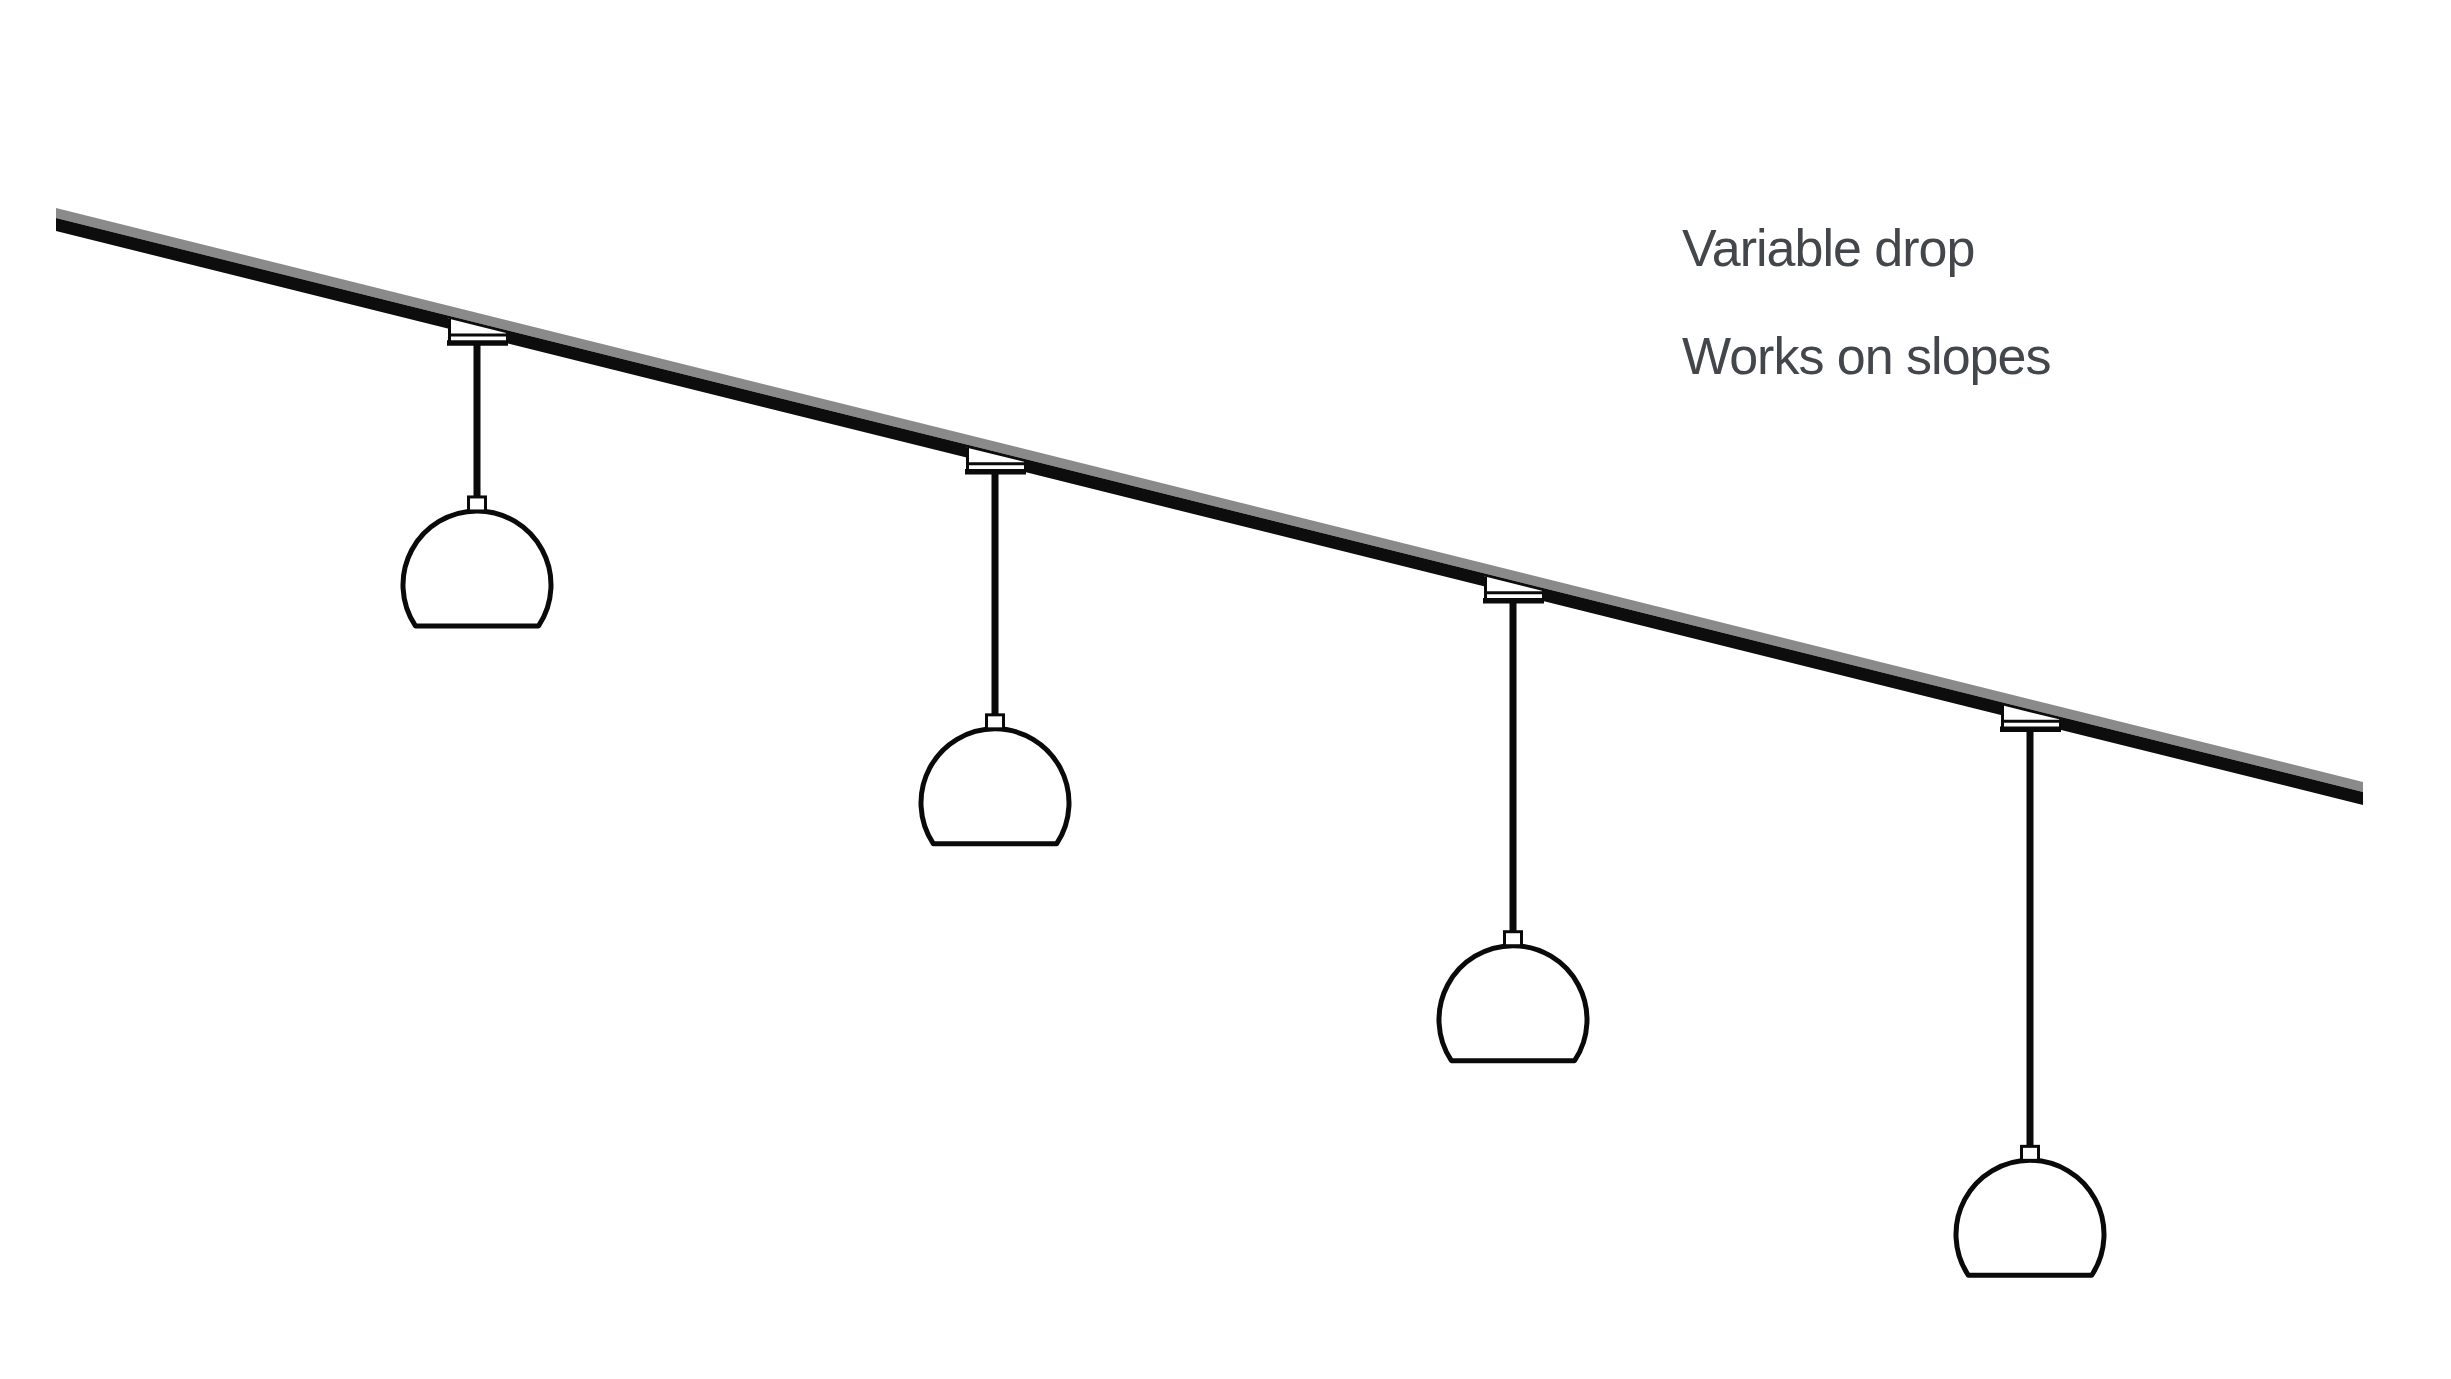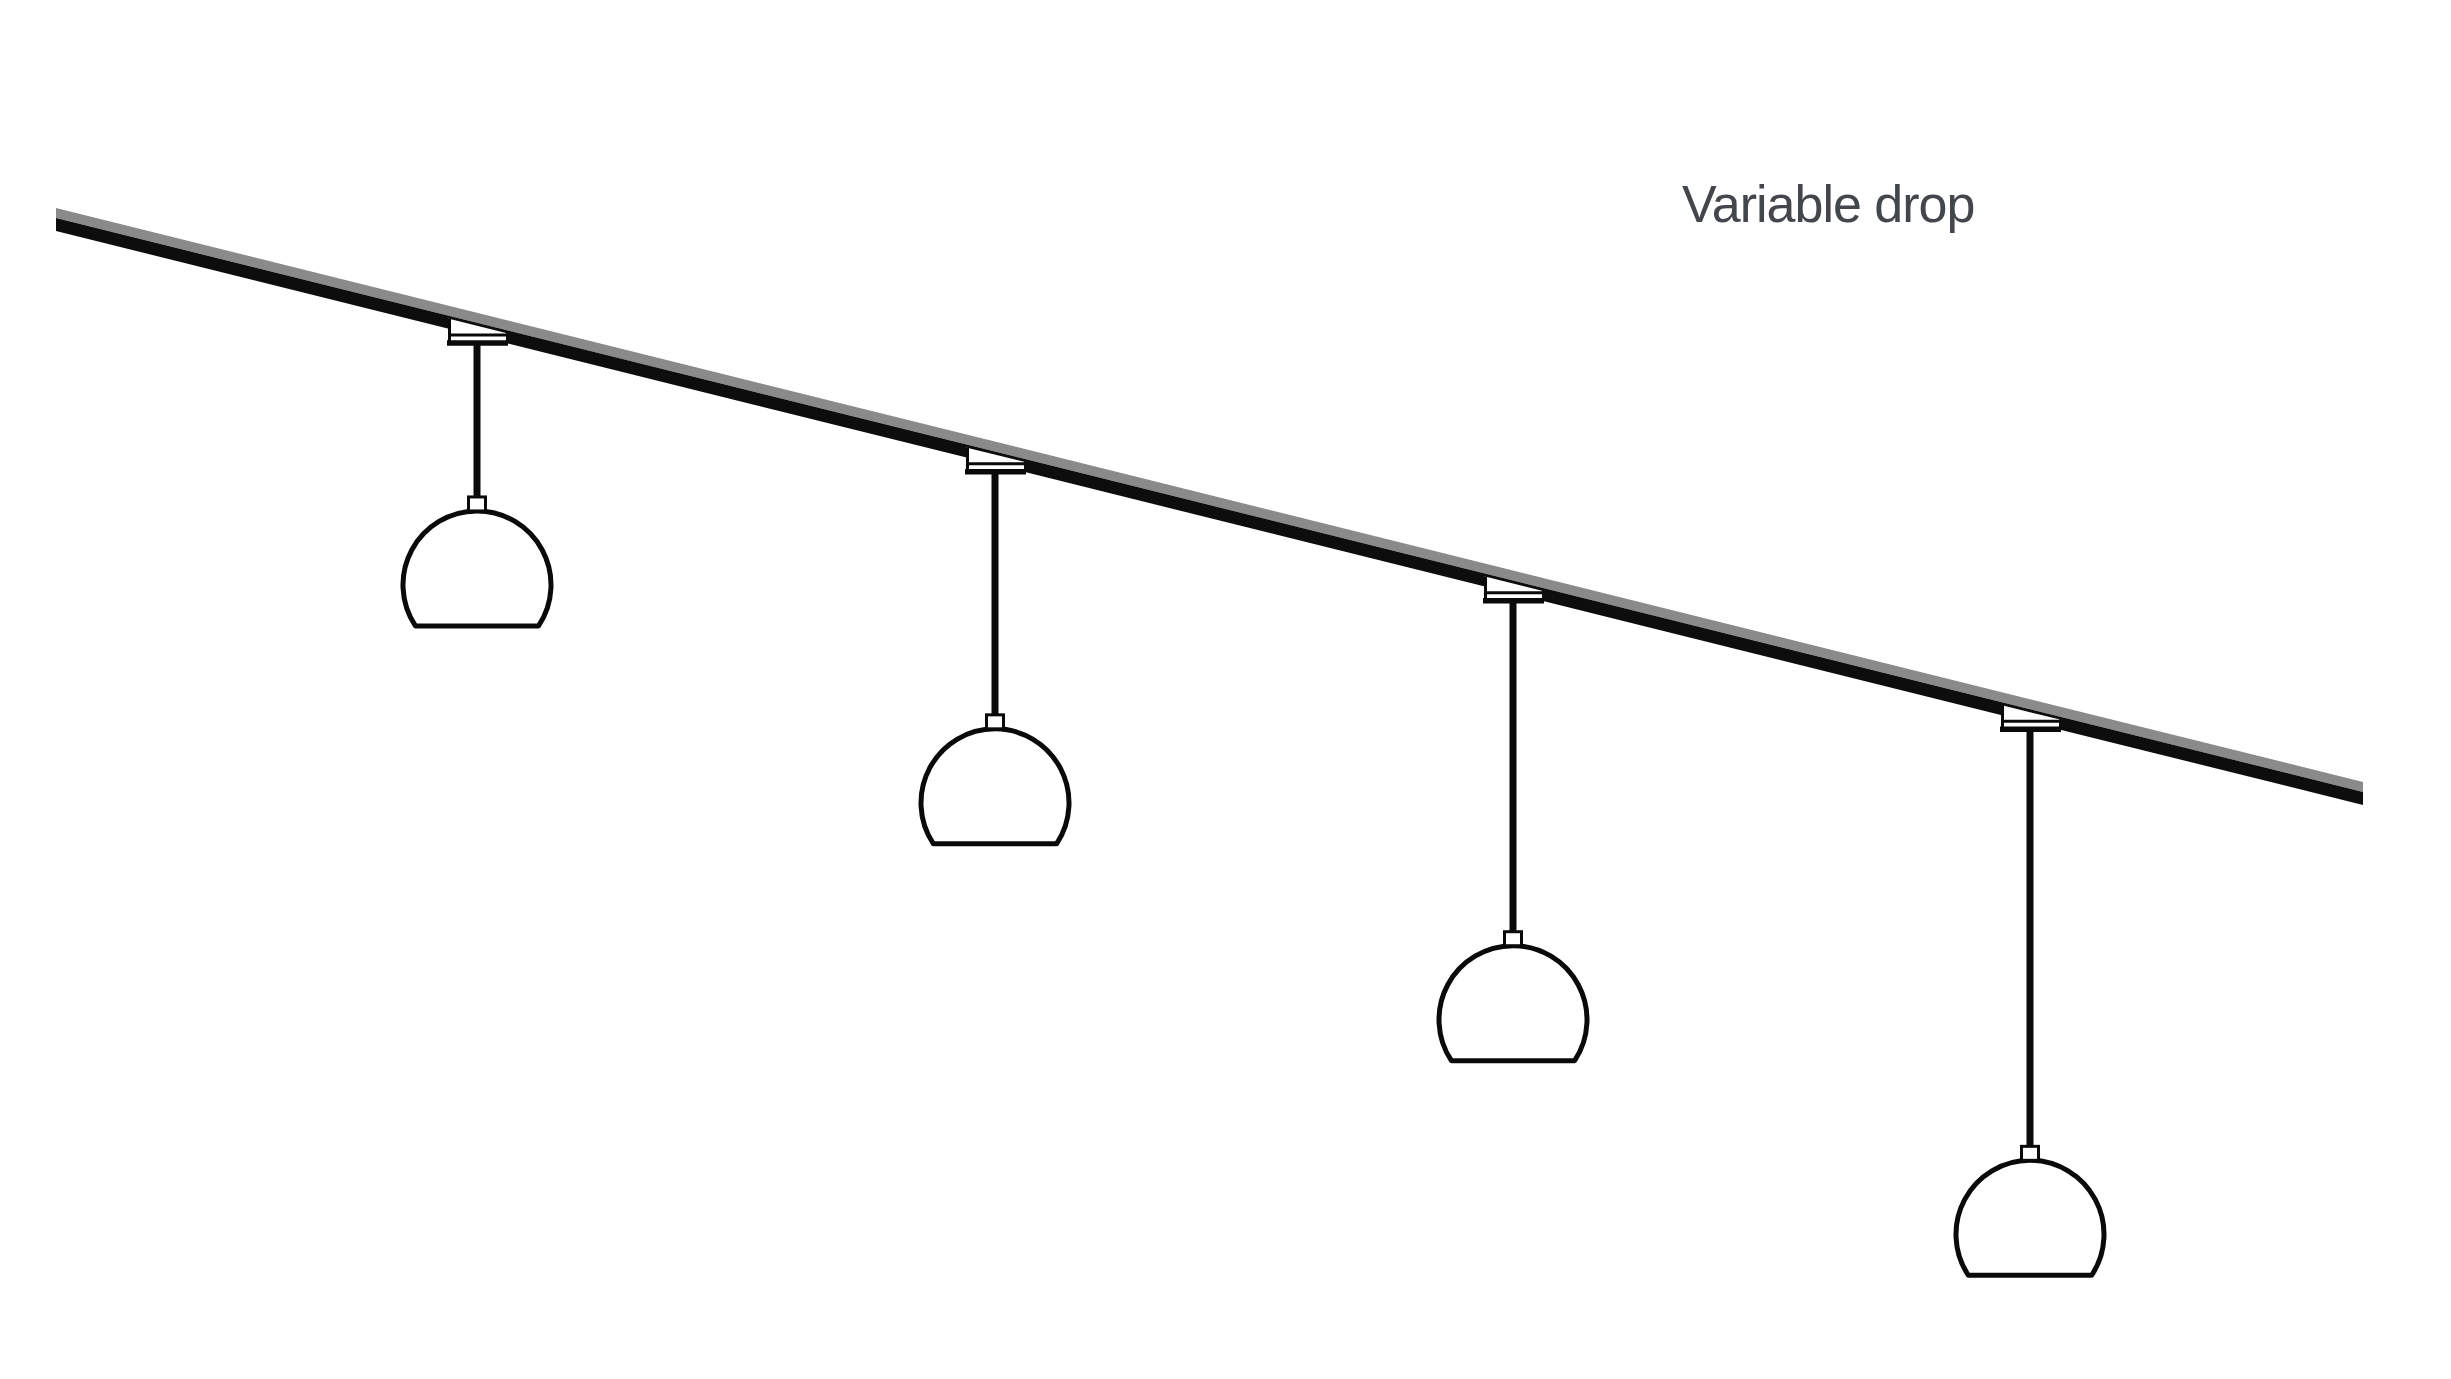--- a/index.html
+++ b/index.html
@@ -24,20 +24,21 @@
     display: block;
   }
   .annotation {
     position: absolute;
     left: 1682px;
     font-size: 52px;
     line-height: 1;
     letter-spacing: -1px;
     color: #43464a;
     white-space: nowrap;
+    margin-top: 44px;
   }
   .annotation.line1 { top: 178px; }
   .annotation.line2 { top: 286px; }
 </style>
 </head>
 <body>
 
 <div class="stage">
   <svg class="diagram-svg" xmlns="http://www.w3.org/2000/svg" viewBox="0 0 2451 1379">
       <polygon points="56,208 2363,781.9816 2363,791.9816 56,218" fill="#8a8a8a"></polygon>
@@ -74,13 +75,14 @@
         <line x1="2002.5" y1="704.9159999999999" x2="2002.5" y2="729.3463999999999" stroke="#0a0a0a" stroke-width="3"></line>
         <line x1="2004" y1="721.3463999999999" x2="2059" y2="721.3463999999999" stroke="#0a0a0a" stroke-width="3"></line>
         <line x1="2000" y1="729.3463999999999" x2="2061" y2="729.3463999999999" stroke="#0a0a0a" stroke-width="5.5"></line>
         <line x1="2030" y1="729.3463999999999" x2="2030" y2="1149.3464" stroke="#0a0a0a" stroke-width="7"></line>
         <path d="M 1968.3964286749542 1275.3464 A 74 74 0 0 1 2030 1160.3464 A 74 74 0 0 1 2091.603571325046 1275.3464 Z" fill="#ffffff" stroke="#0a0a0a" stroke-width="5" stroke-linejoin="round"></path>
         <rect x="2021.5" y="1146.3464" width="17" height="14" fill="#ffffff" stroke="#0a0a0a" stroke-width="3"></rect>
       </g>
     </svg>
 
   <div class="annotation line1">Variable drop</div>
+  <div class="annotation line2">Works on slopes</div>
 </div>
 
 </body></html>

